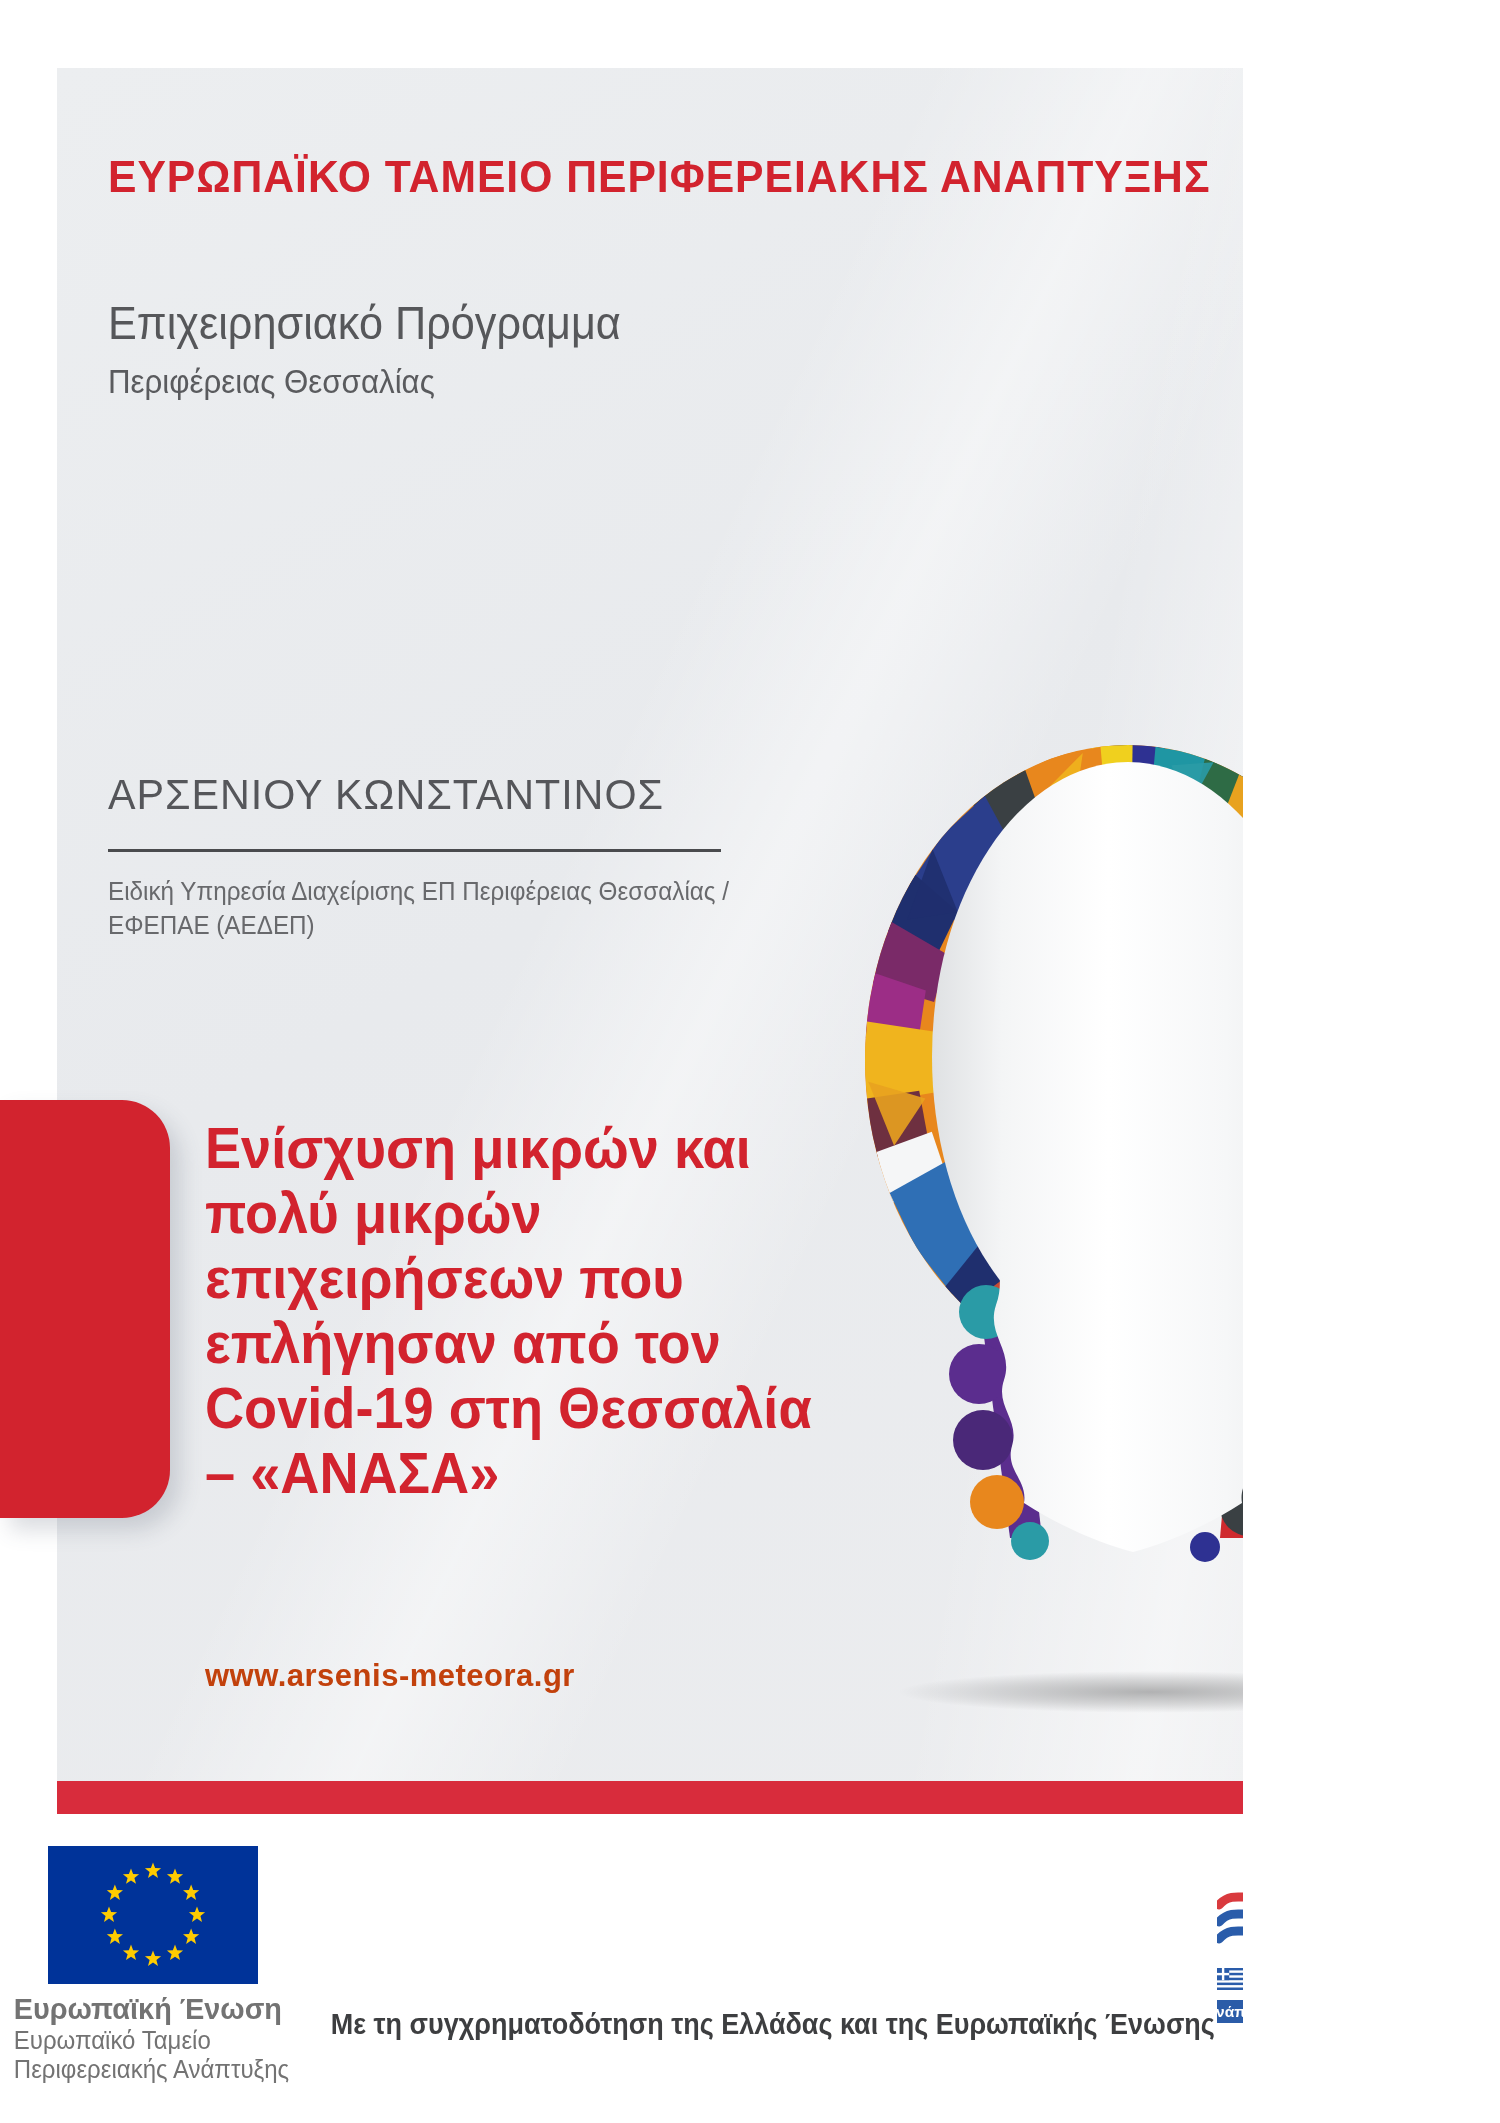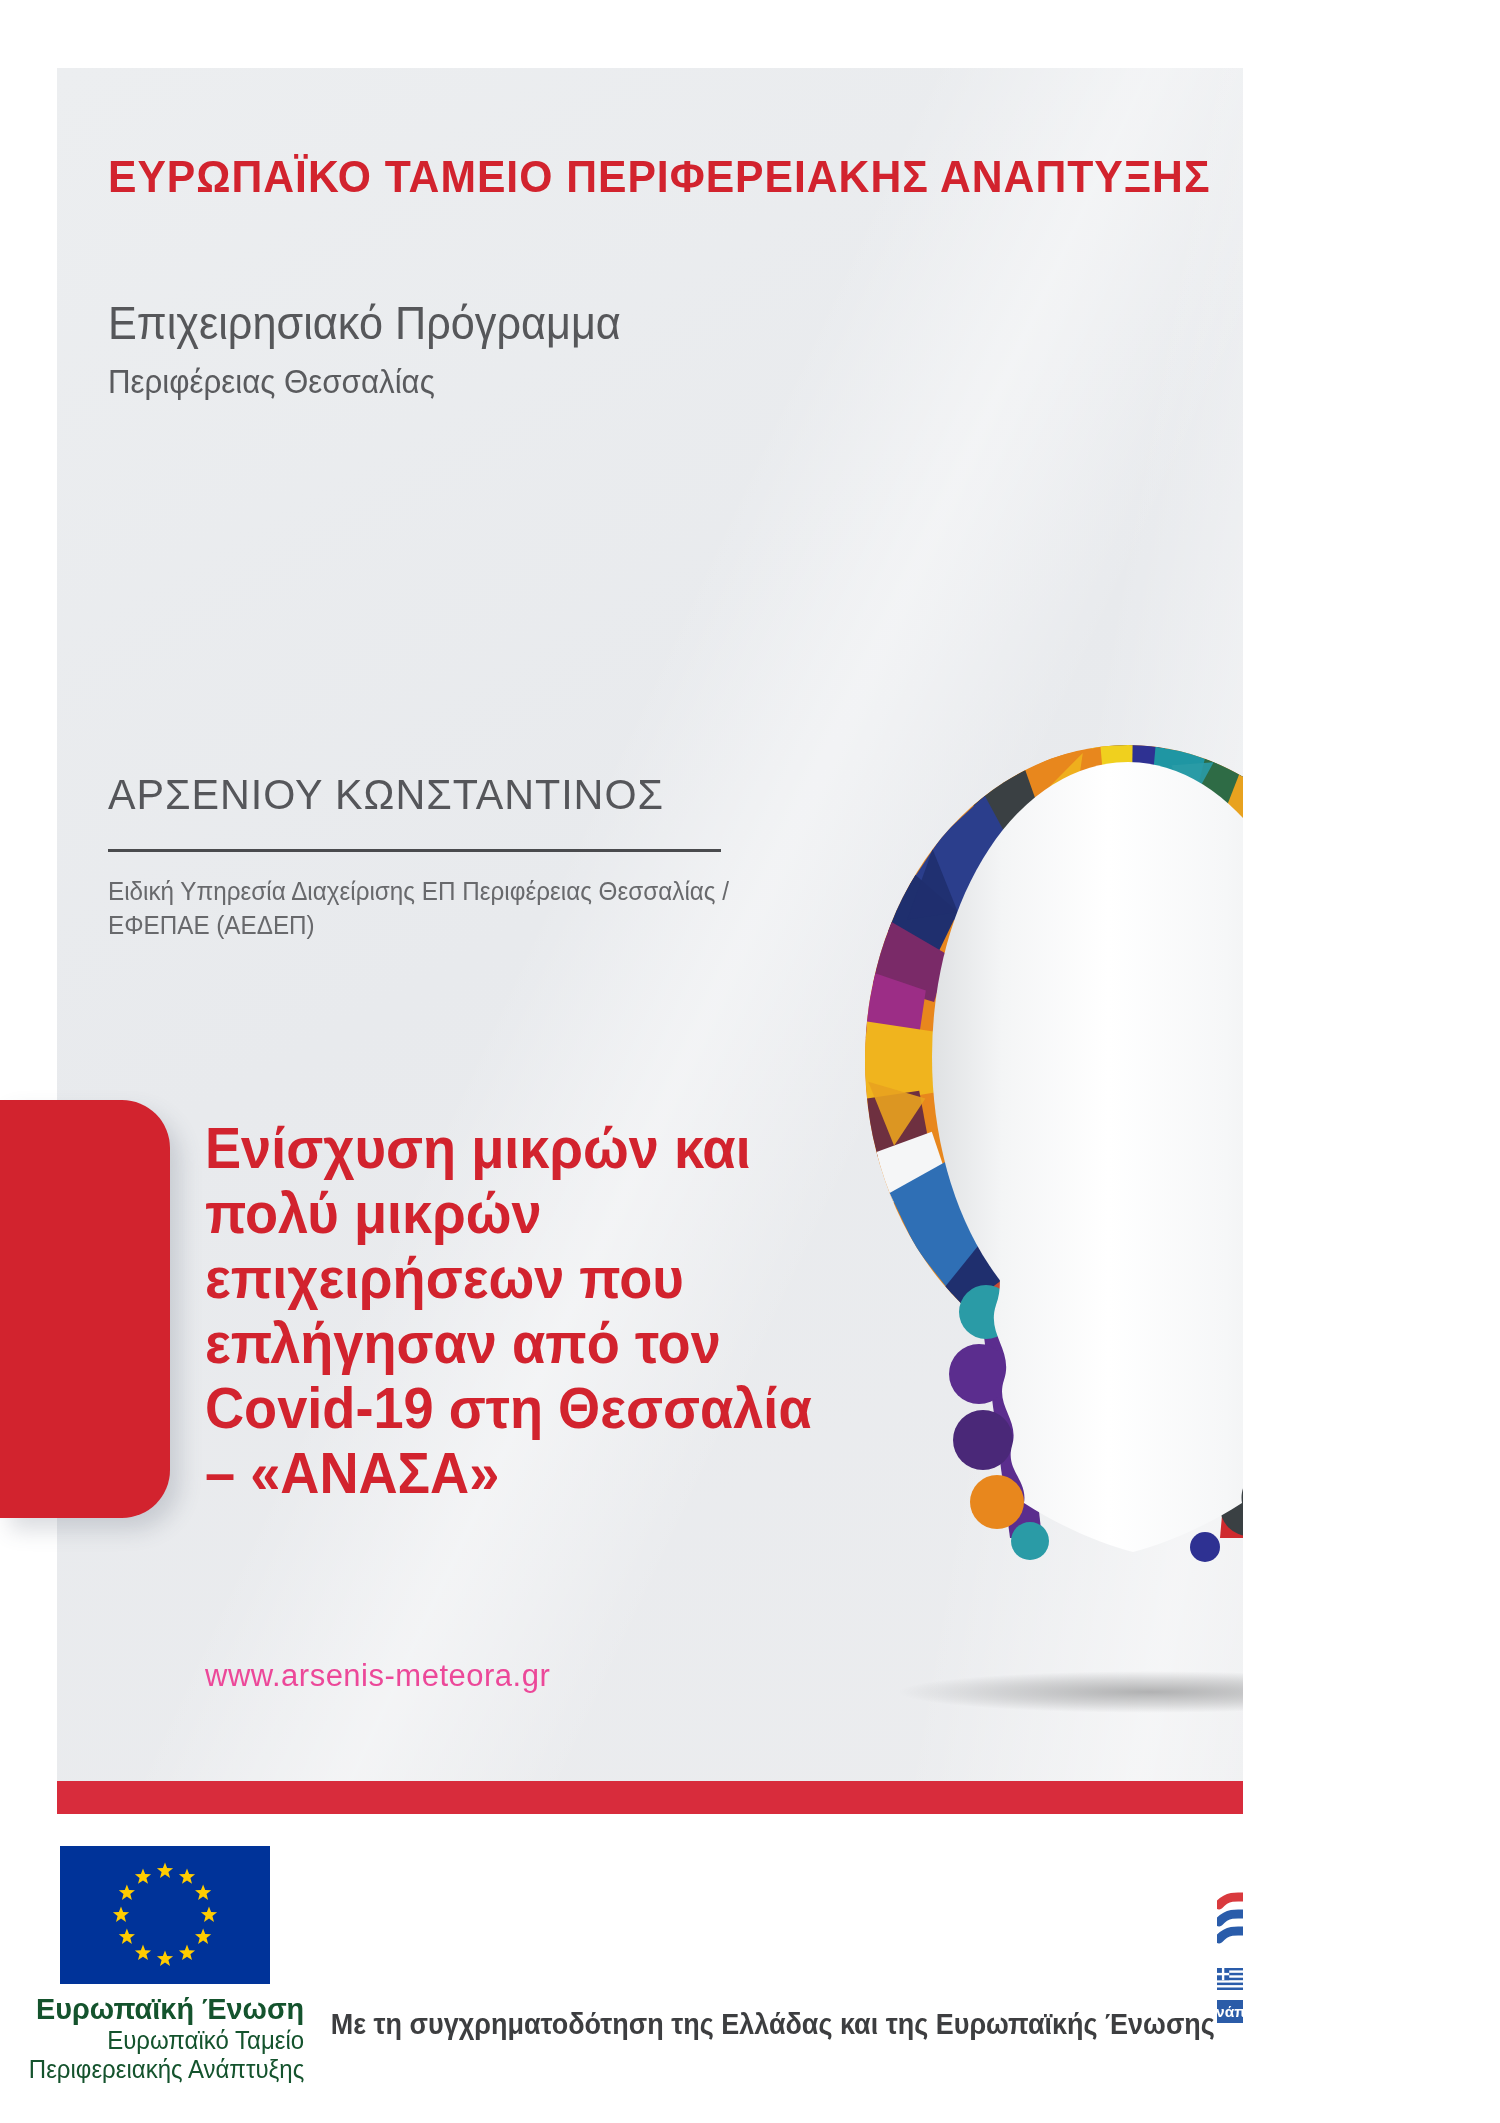--- a/index.html
+++ b/index.html
@@ -20,28 +20,28 @@
   .beneficiary{position:absolute;left:108px;top:770px;font-size:43px;font-weight:400;color:#55565a;
                letter-spacing:1px;white-space:nowrap;transform:scaleX(.96);transform-origin:left top;}
   .divider{position:absolute;left:108px;top:849px;width:613px;height:3px;background:#4a4b4e;}
   .agency{position:absolute;left:108px;top:874px;font-size:25px;color:#68696c;line-height:34px;
           transform:scaleX(.97);transform-origin:left top;}
 
   .red-tab{position:absolute;left:0;top:1100px;width:170px;height:418px;background:#d2232e;
            border-radius:0 48px 48px 0;box-shadow:10px 12px 22px rgba(70,80,100,.20);}
   .project-title{position:absolute;left:205px;top:1116px;font-size:57px;font-weight:bold;color:#d2232e;
                  line-height:65px;white-space:nowrap;transform:scaleX(.95);transform-origin:left top;}
-  .website{position:absolute;left:205px;top:1658px;font-size:31px;font-weight:normal;color:#ec4899;
+  .website{position:absolute;left:205px;top:1658px;font-size:31px;font-weight:bold;color:#c2410c;
            letter-spacing:.5px;white-space:nowrap;}
 
   .bulb-svg{position:absolute;left:840px;top:690px;width:580px;height:1045px;}
 
   .red-bar{position:absolute;left:57px;top:1781px;width:1386px;height:33px;background:#d82c3c;}
 
-  .eu-block{position:absolute;left:20px;top:1846px;width:290px;text-align:right;color:#14532d;}
+  .eu-block{position:absolute;left:8px;top:1846px;width:290px;text-align:left;color:#737373;}
   .eu-flag-svg{display:block;margin:0 auto;width:210px;height:138px;}
   .eu-label-bold{margin-top:8px;font-size:30px;font-weight:bold;transform:scaleX(.96);transform-origin:center top;}
   .eu-label{font-size:25px;line-height:29px;transform:scaleX(.96);transform-origin:center top;}
 
   .cofinance{position:absolute;left:300px;top:2008px;width:880px;text-align:center;
              font-size:29px;font-weight:bold;color:#3d3e40;transform:scaleX(.93);transform-origin:center top;
              white-space:nowrap;}
 
   .espa-svg{position:absolute;left:1217px;top:1885px;width:226px;height:138px;}
 </style>

